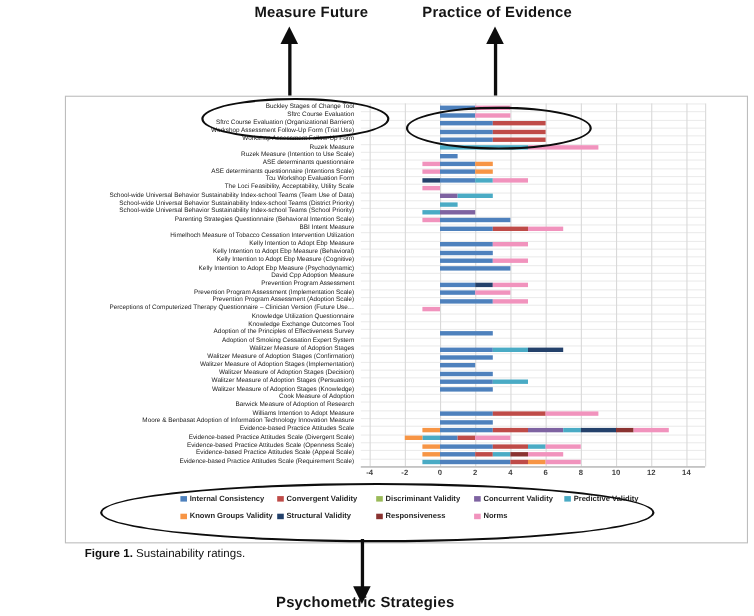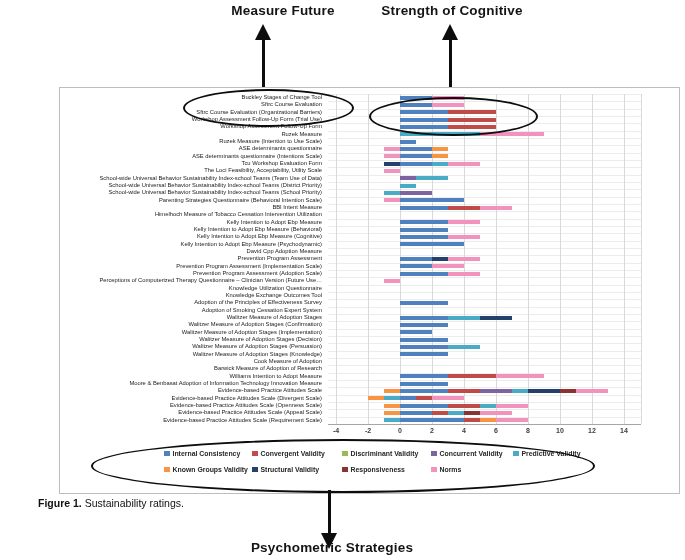--- a/index.html
+++ b/index.html
@@ -13,29 +13,29 @@
   .hgrid{position:absolute;height:1px;background:#ececec;}
   .vgrid{position:absolute;width:1px;background:#d9d9d9;}
   .axisline{position:absolute;height:1px;background:#a6a6a6;}
   .mlabel{position:absolute;font-size:5.8px;line-height:7.3px;color:#222;text-align:right;white-space:nowrap;overflow:visible;}
   .seg{position:absolute;height:4px;}
   .tick{position:absolute;font-size:7px;font-weight:700;color:#3f3f3f;text-align:center;width:22px;transform:translateX(-50%);}
   .leg-item{position:absolute;display:flex;align-items:center;gap:3px;}
   .leg-sw{width:5.5px;height:5.5px;display:inline-block;}
   .leg-tx{font-size:6.9px;font-weight:700;color:#262626;white-space:nowrap;}
   #caption{position:absolute;left:38px;top:497px;font-size:10.5px;color:#111;}
-  #caption b{font-weight:700;}
+  #caption b{font-weight:700;margin-left:39px;}
 </style>
 </head>
 <body>
 
 <div id="stage">
 
   <div class="annot" style="left:283px;top:3px;">Measure Future</div>
-  <div class="annot" style="left:452px;top:3px;">Strength of Cognitive</div>
+  <div class="annot" style="left:452px;top:3px;">Practice of Evidence</div>
 
   <div class="arrow-head-up" style="left:255px;top:24px;"></div>
   <div class="arrow-line" style="left:261.5px;top:39px;height:51px;"></div>
 
   <div class="arrow-head-up" style="left:442px;top:24px;"></div>
   <div class="arrow-line" style="left:448.5px;top:39px;height:60px;"></div>
 
   <div id="chart">
       <div class="hgrid" style="left:268px;top:6.00px;width:313px;"></div>
       <div class="hgrid" style="left:268px;top:13.33px;width:313px;"></div>

